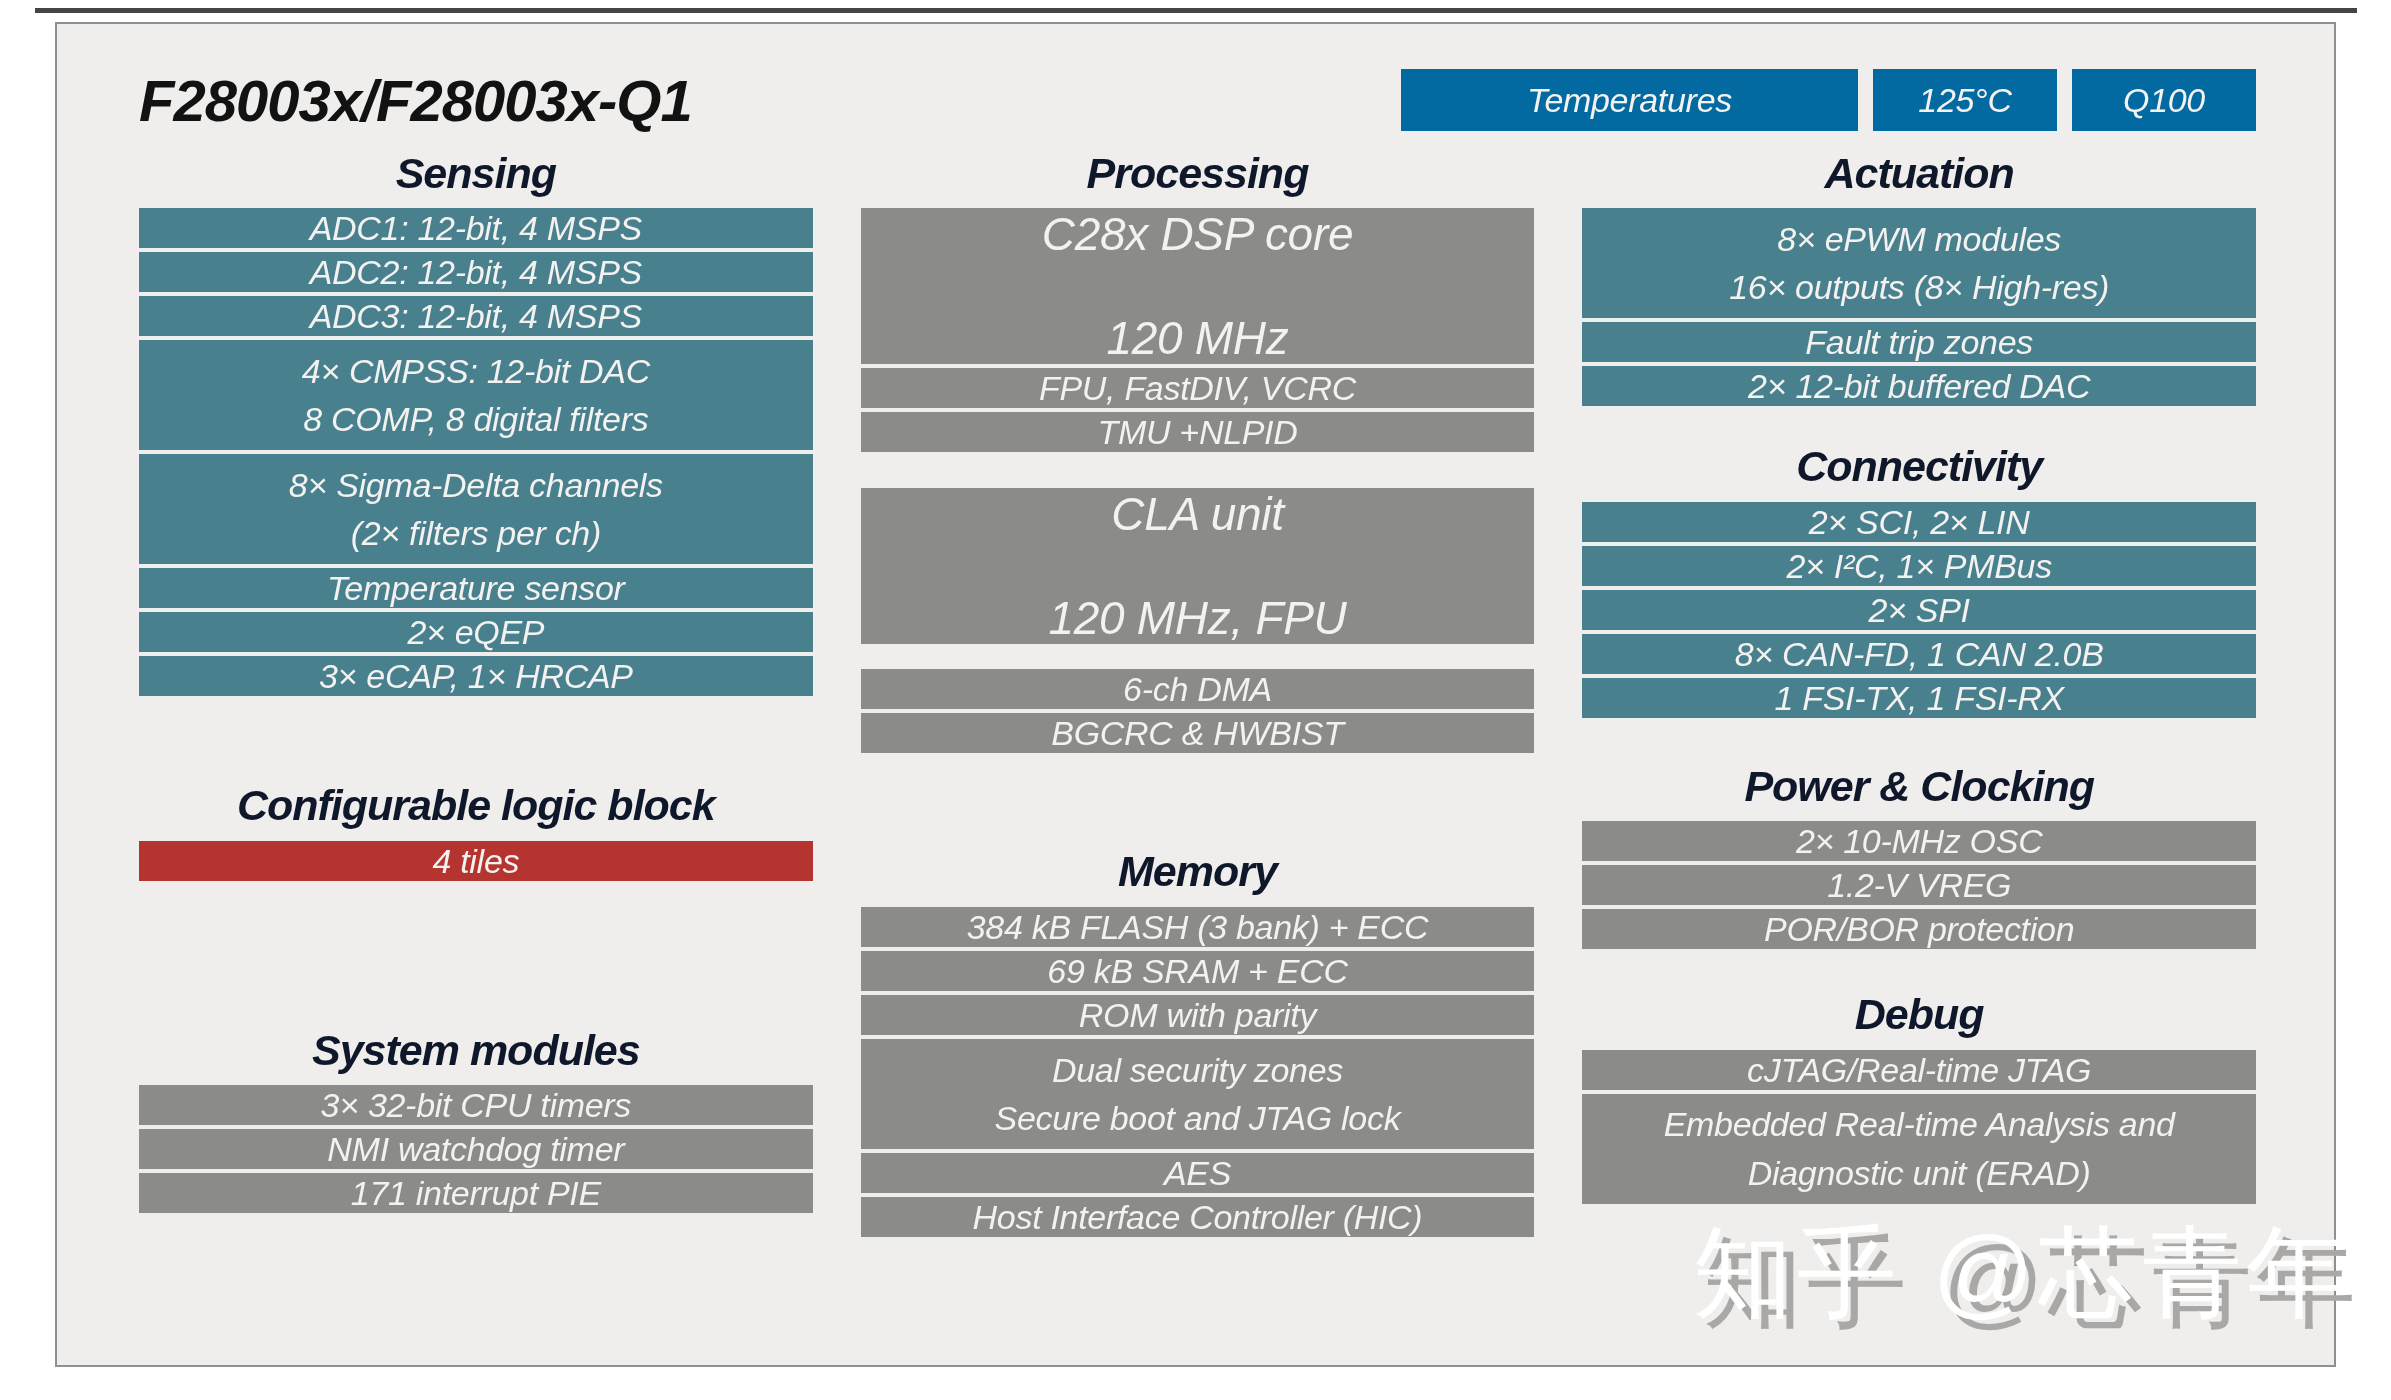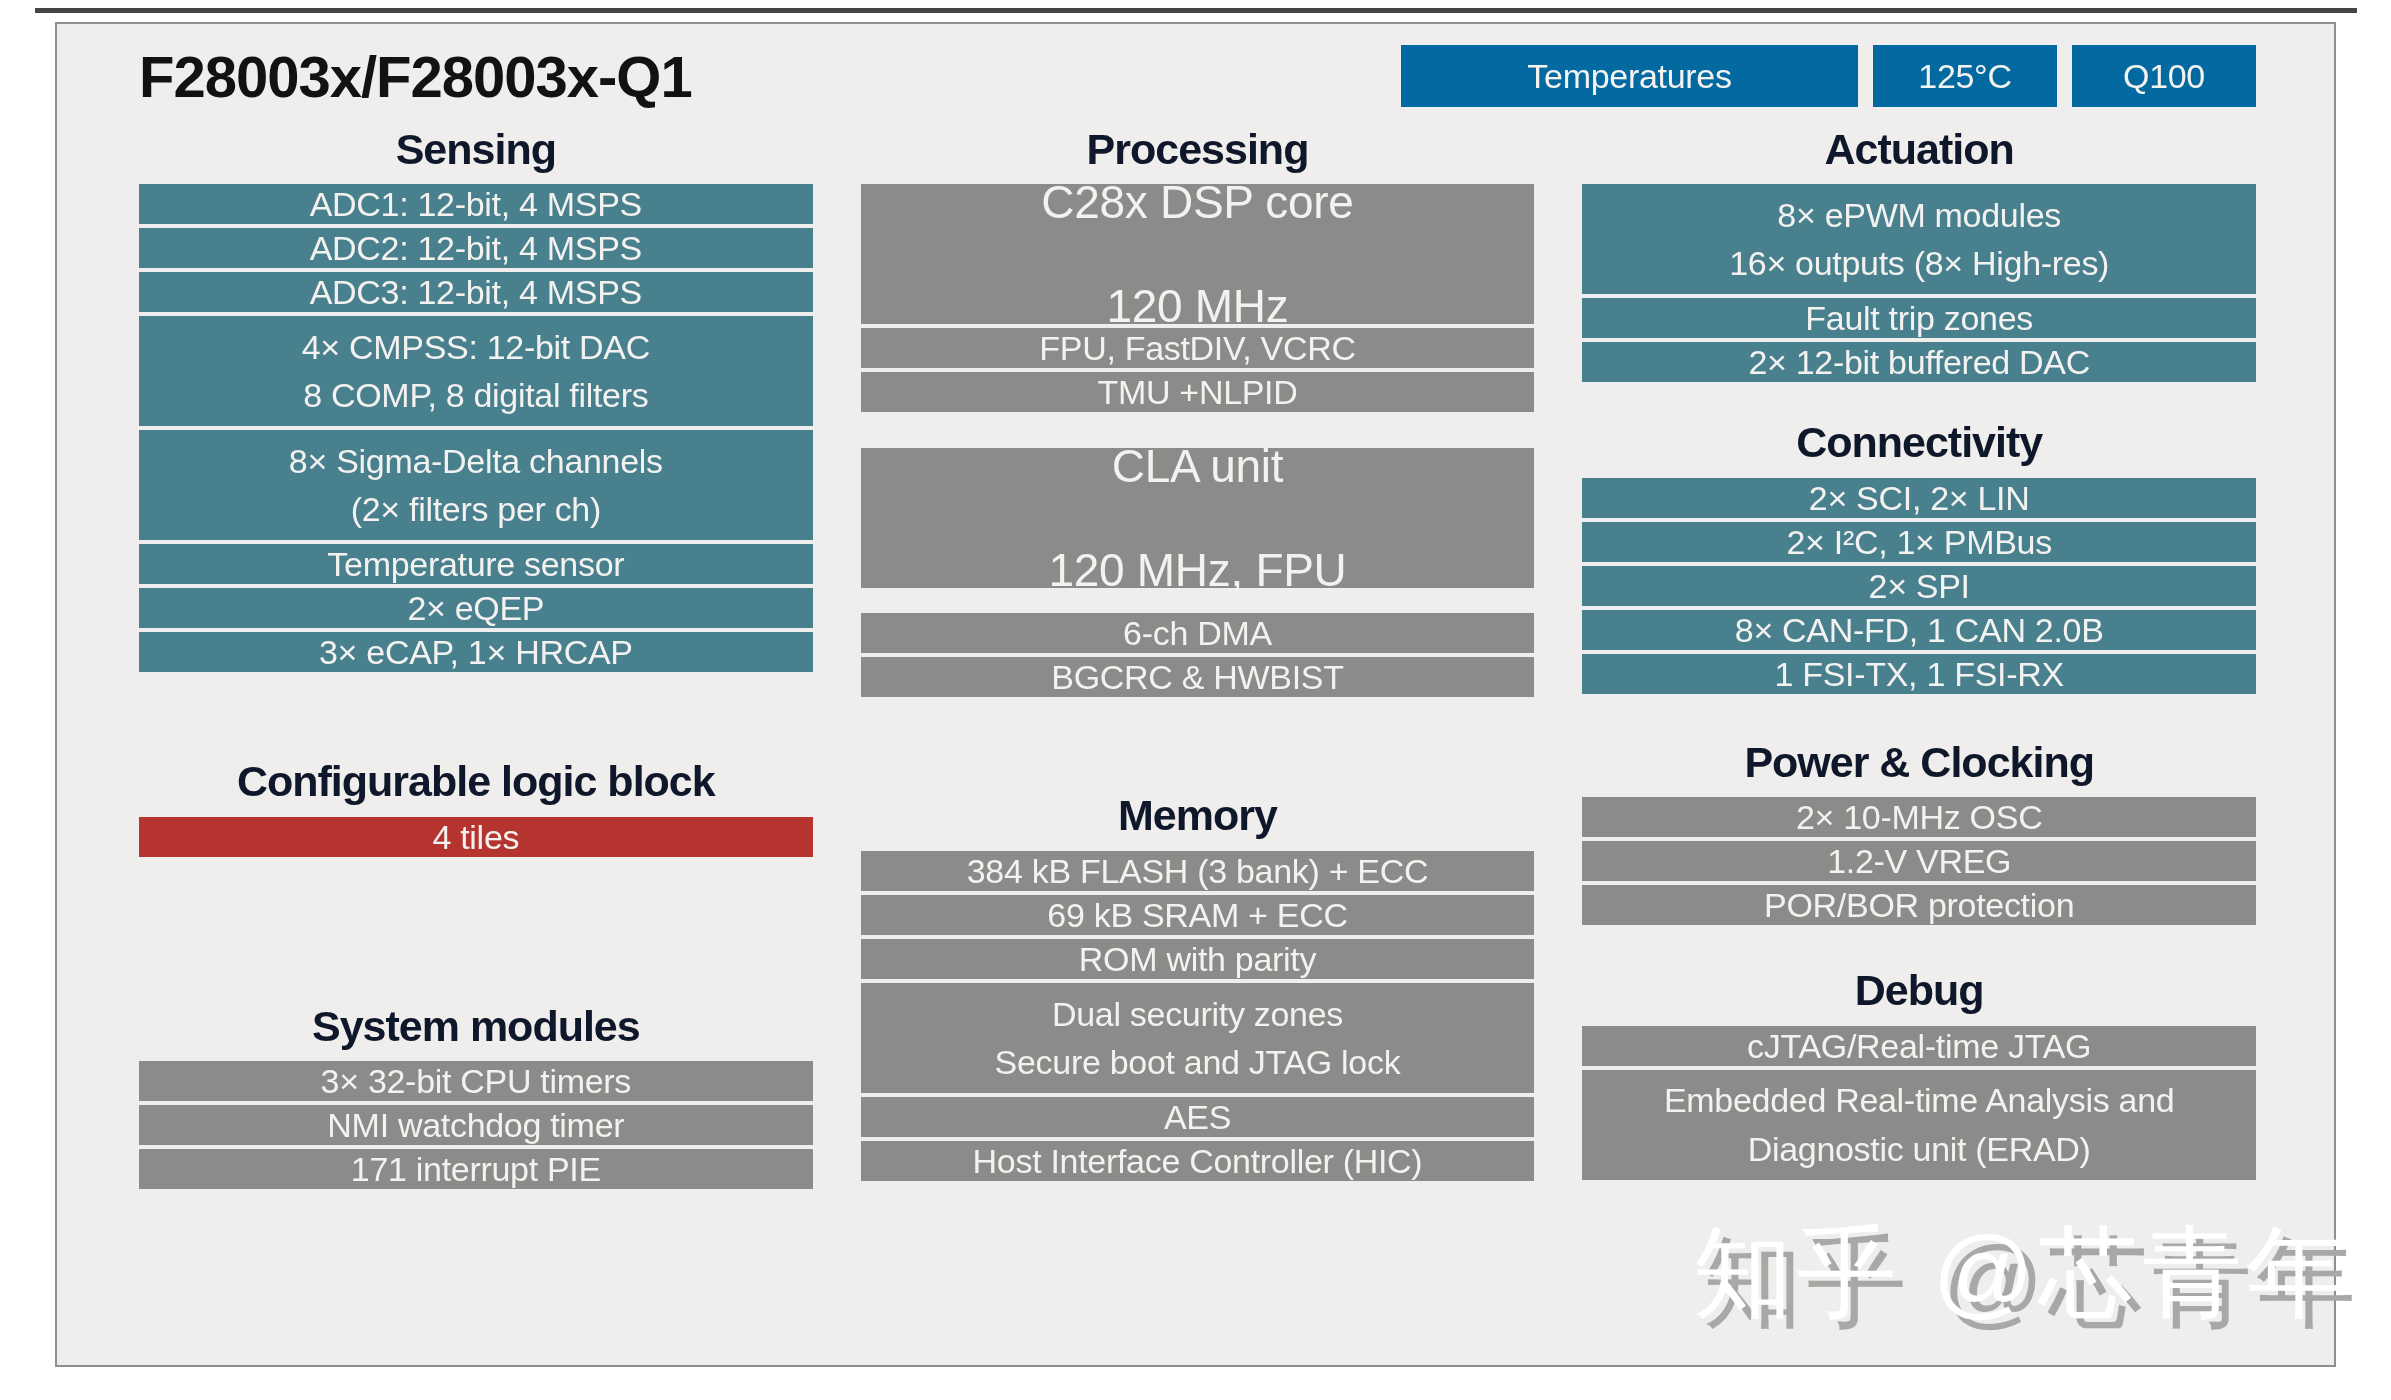--- a/index.html
+++ b/index.html
@@ -12,21 +12,22 @@
   }
   .top-edge{
     position:absolute;left:35px;top:8px;width:2322px;height:5px;
     background:#454543;
   }
   .panel{
     position:absolute;left:55px;top:22px;width:2281px;height:1345px;
     box-sizing:border-box;
     background:#EFEEEC;
     border:2px solid #8f8f8d;
-    padding:16px 78px 0 82px;
+    padding:40px 78px 0 82px;
+    font-style:italic;
   }
   .topbar{
     display:flex;align-items:center;justify-content:space-between;
     height:72px;
   }
   .title{
     margin:0;
     font-size:58px;font-weight:700;letter-spacing:-1px;color:#121212;
   }
   .badges{display:flex;gap:15px;}
@@ -49,21 +50,21 @@
     display:flex;flex-direction:column;align-items:center;justify-content:center;
     text-align:center;
     margin-bottom:4px;
     color:#F3F2F0;font-size:34px;letter-spacing:-0.3px;line-height:1.42;
   }
   .row.teal{background:#48808E;}
   .row.gray{background:#8B8B89;}
   .row.red{background:#B53430;}
   .h1{height:40px;}
   .h2{height:110px;}
-  .h3{height:140px;font-size:46px;line-height:1.4;gap:40px;}
+  .h3{height:156px;font-size:46px;line-height:1.4;gap:40px;}
   .mt-clb{margin-top:86px;}
   .mt-sysmod{margin-top:146px;}
   .mt-cla{margin-top:36px;}
   .mt-dma{margin-top:25px;}
   .mt-memory{margin-top:95px;}
   .mt-conn{margin-top:37px;}
   .mt-power{margin-top:45px;}
   .mt-debug{margin-top:42px;}
   .watermark{
     position:absolute;right:41px;bottom:58px;

